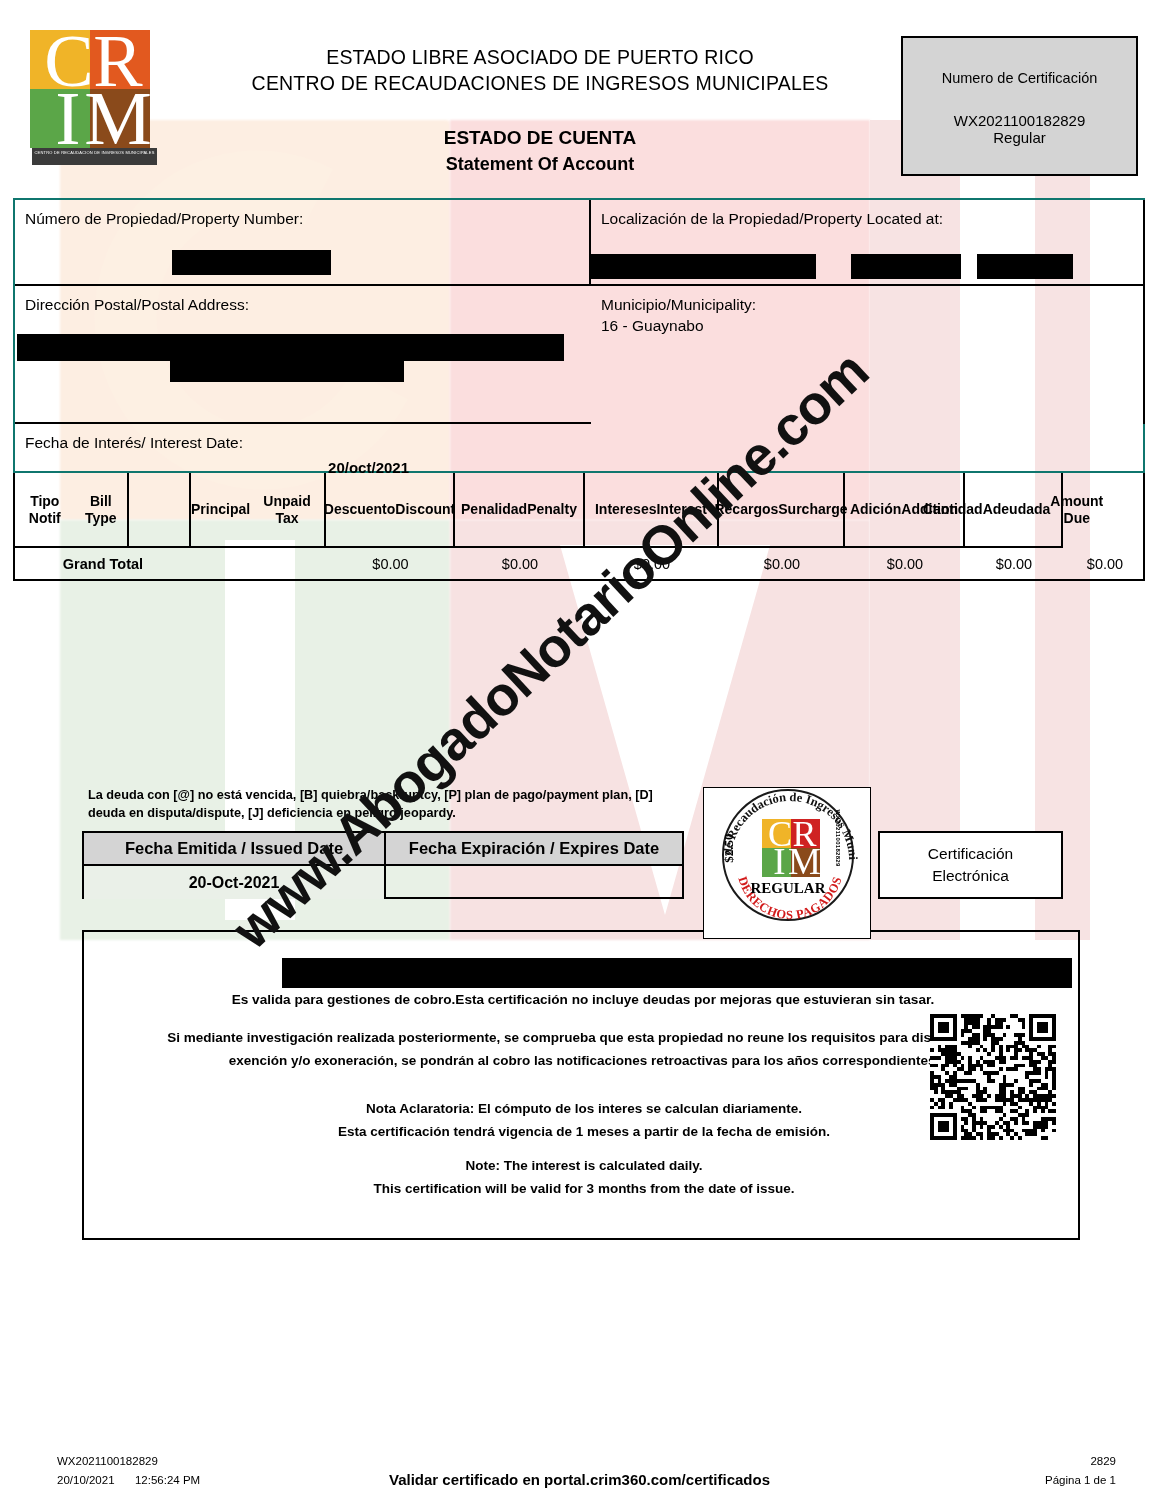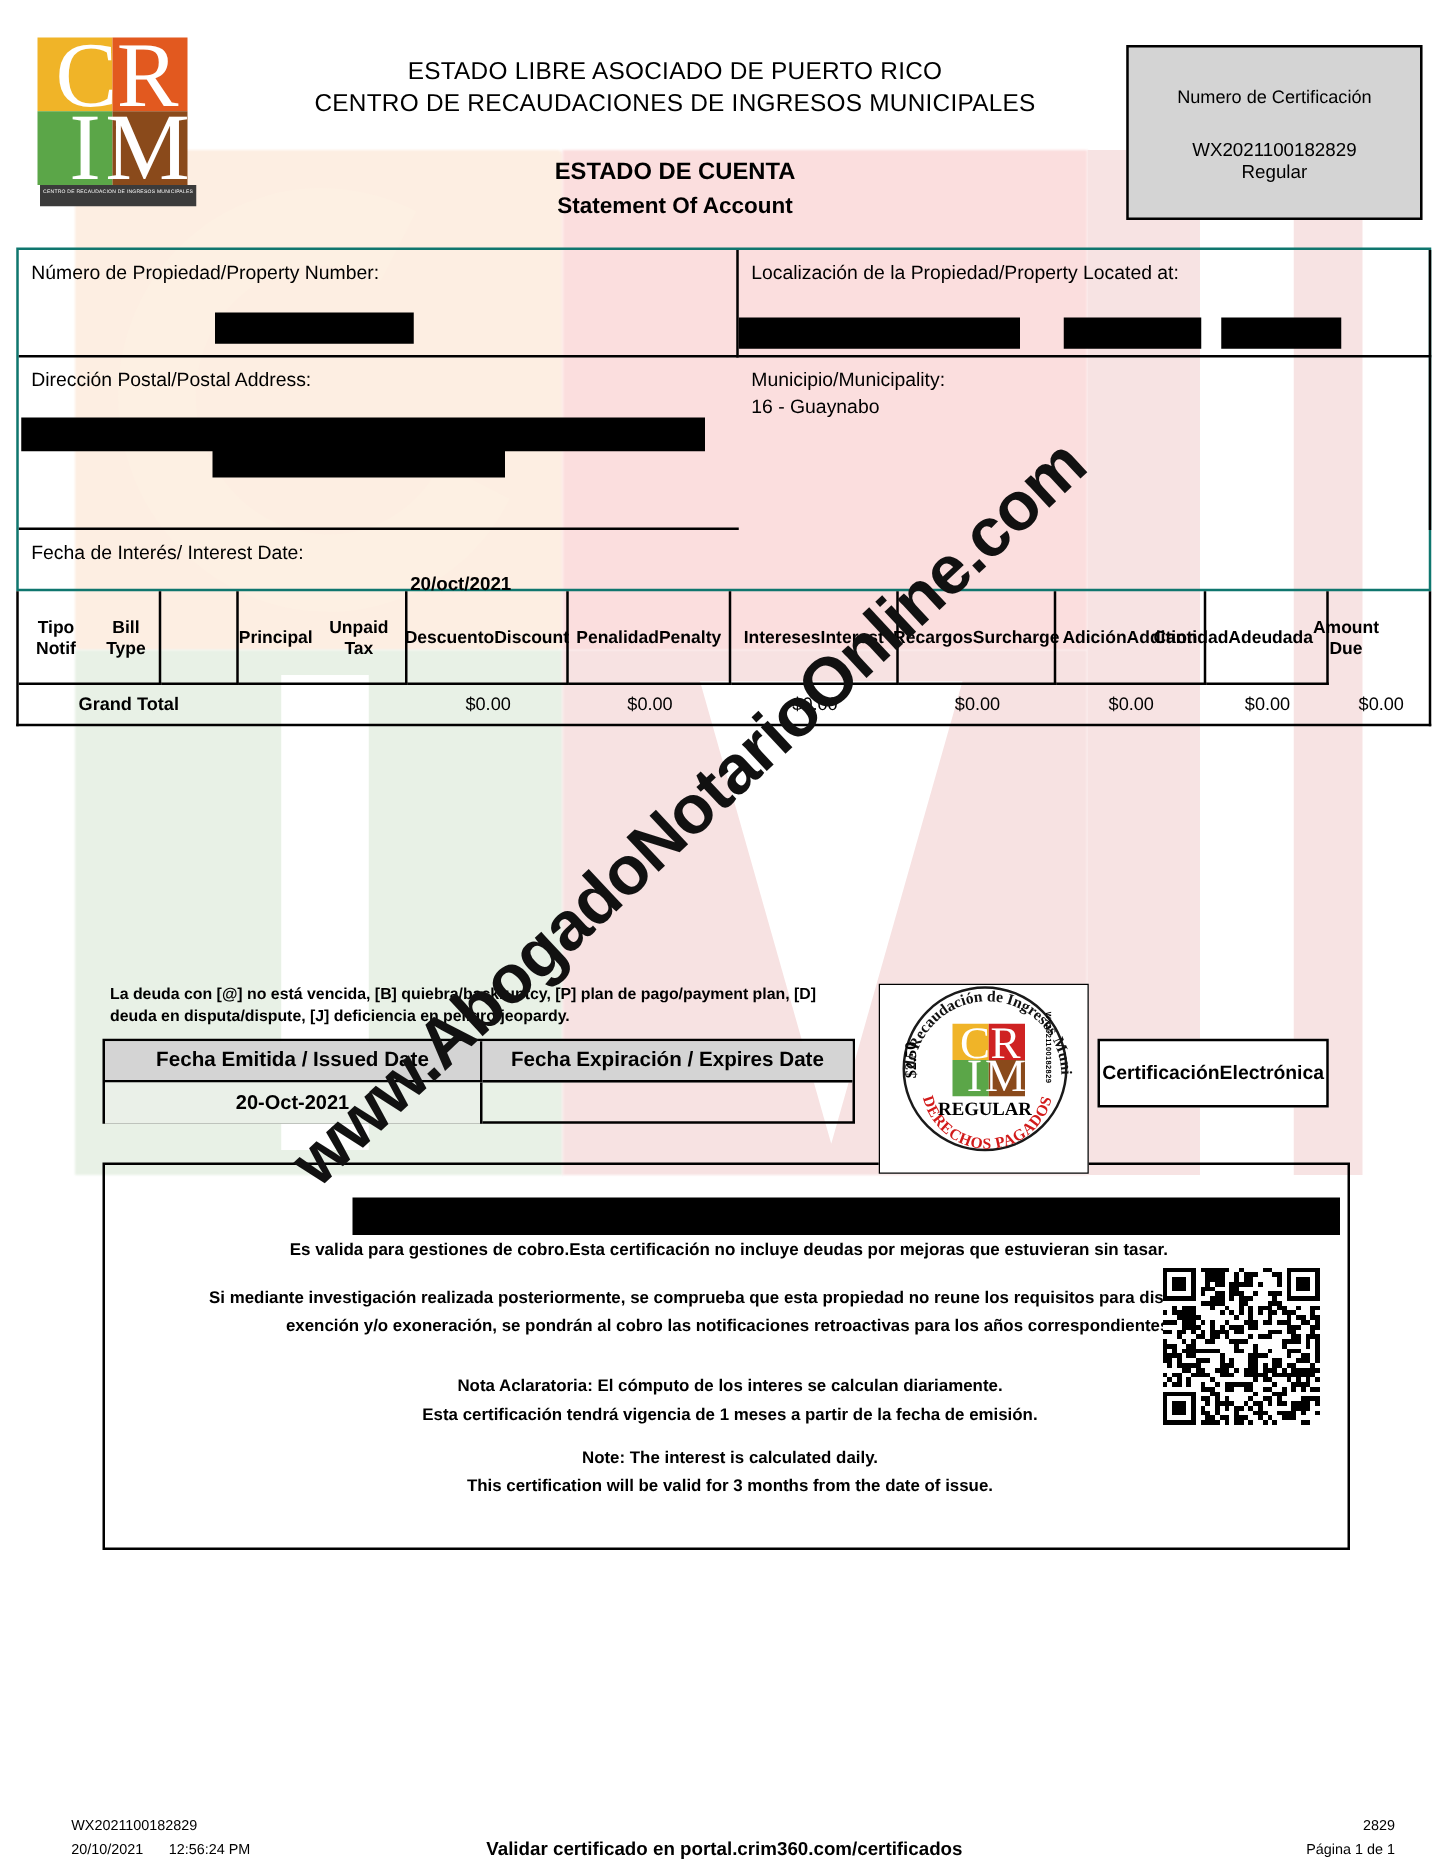--- a/index.html
+++ b/index.html
@@ -198,24 +198,24 @@
   }
   .dt-h.brd-r { border-right: 2px solid #000; }
   .dt-v {
     background: #eaf0e8;
     display: flex; align-items: center; justify-content: center;
     font-size: 16px; font-weight: 700;
   }
   .dt-v.brd-r { border-right: 2px solid #000; }
 
   .cert-elec {
-    position: absolute; left: 878px; top: 831px; width: 185px; height: 55px;
+    position: absolute; left: 878px; top: 831px; width: 185px; height: 68px;
     border: 2px solid #000; background: #ffffff;
-    display: flex; flex-direction: row; align-items: center; justify-content: center;
-    font-size: 15.5px; font-weight: 700; line-height: 22px;
+    display: flex; flex-direction: column; align-items: center; justify-content: center;
+    font-size: 15.5px; font-weight: 400; line-height: 22px;
   }
 
   
   .seal {
     position: absolute; left: 703px; top: 787px; width: 168px; height: 152px;
     background: #ffffff; border: 1px solid #000;
     z-index: 40;
   }
   .seal-inner { position: absolute; left: 4px; top: 0px; width: 160px; height: 152px; }
   .seal-ring {

